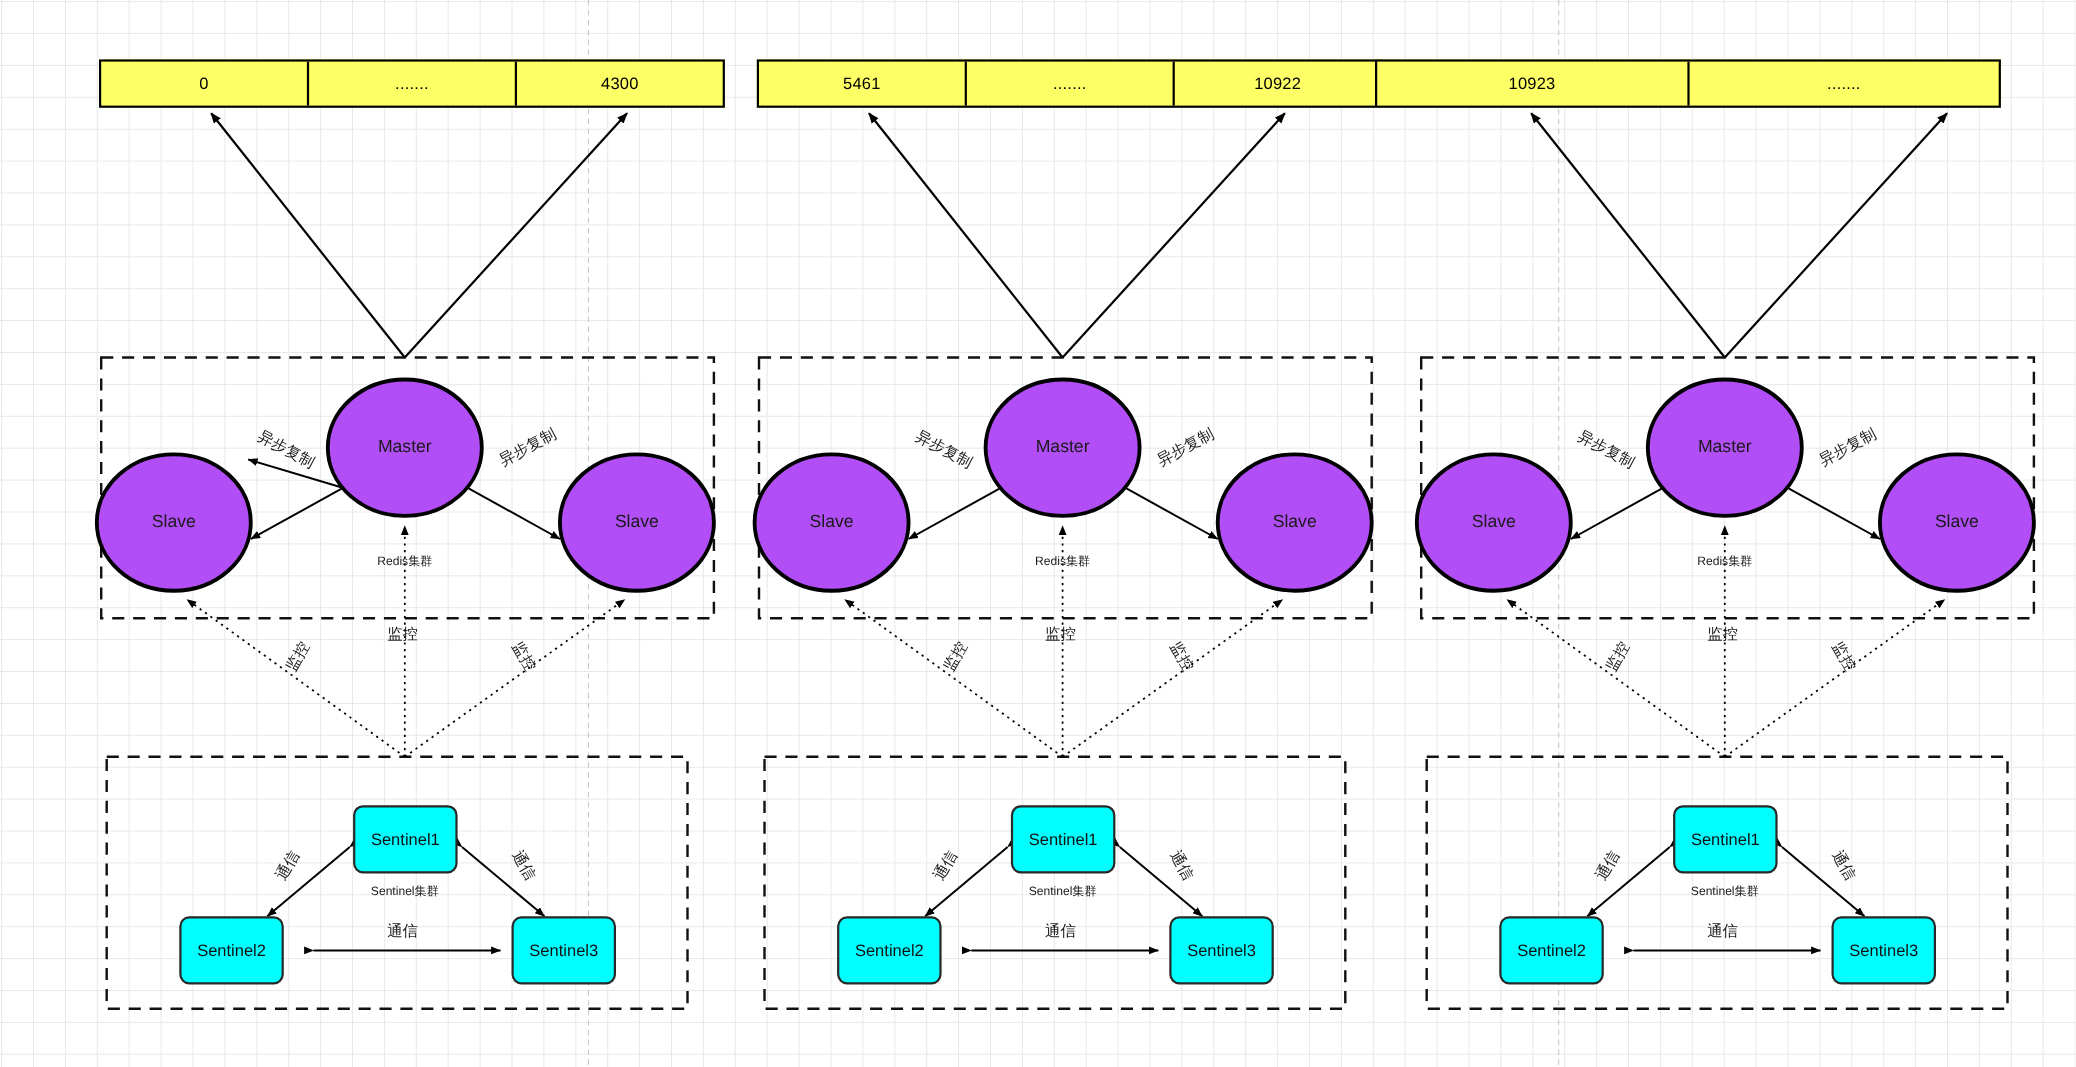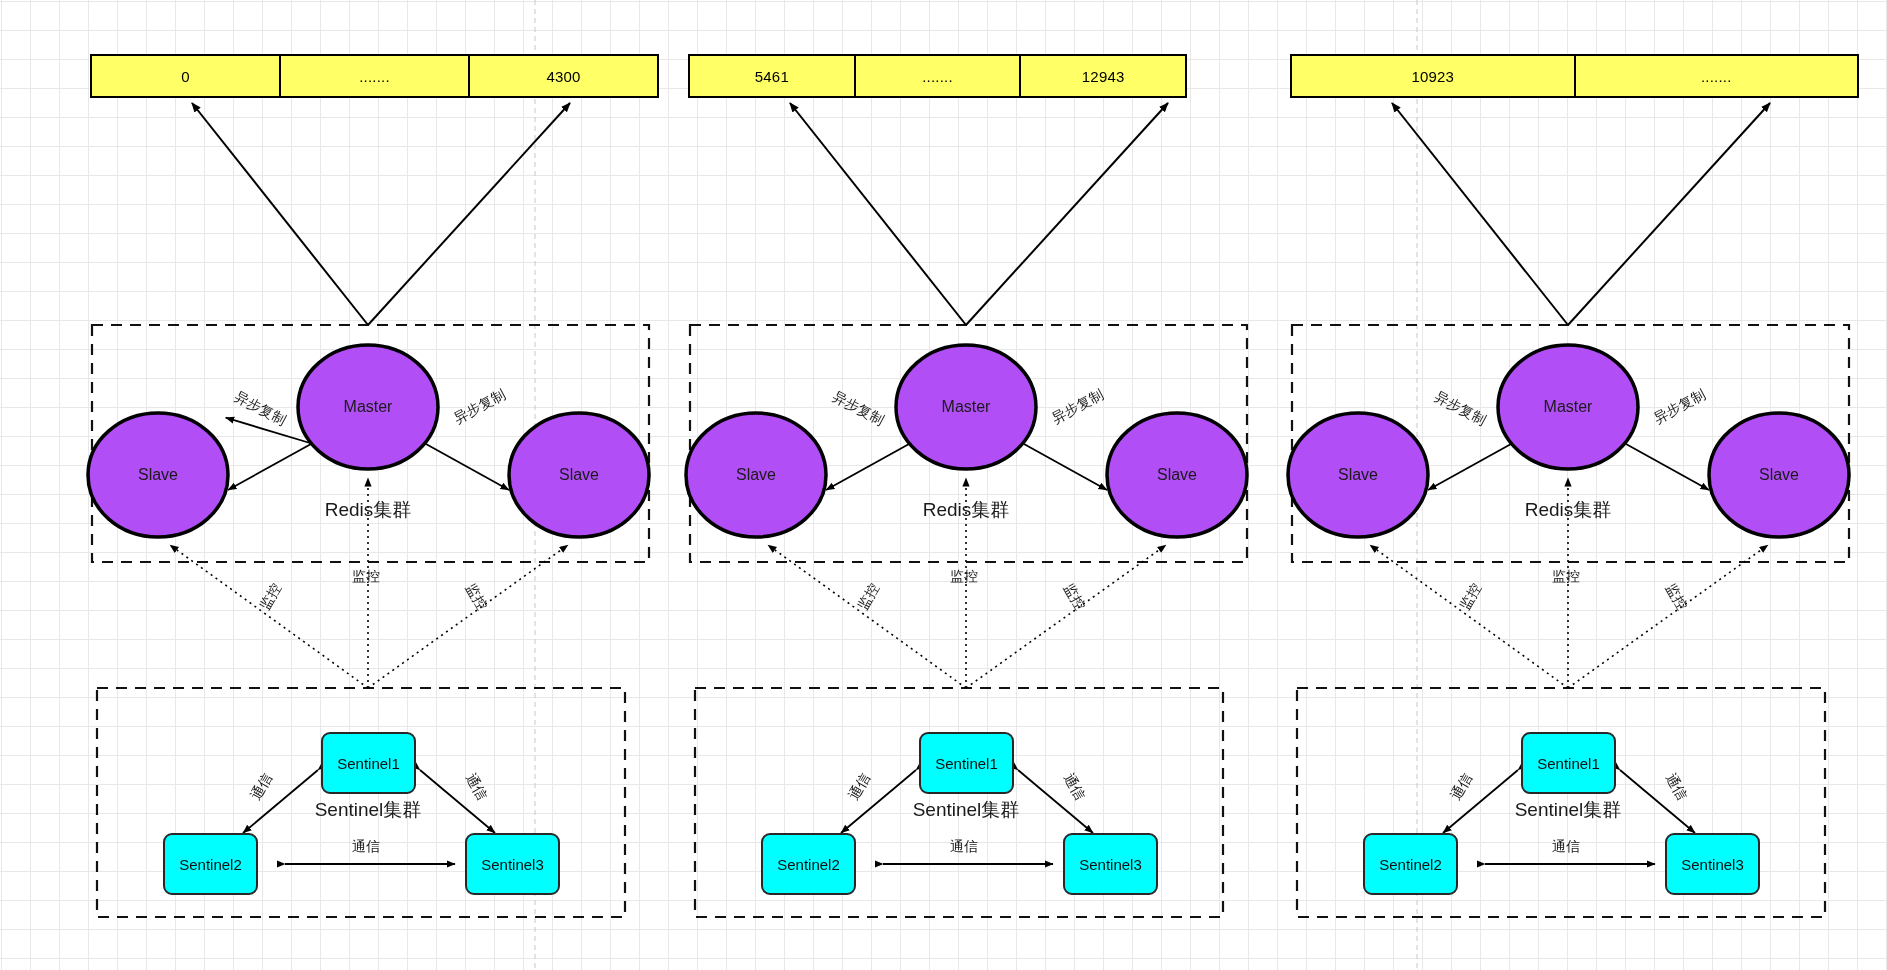--- a/index.html
+++ b/index.html
@@ -58,21 +58,21 @@
   .edge-label {
     position: absolute;
     font-size: 14px;
     color: #1a1a1a;
     white-space: nowrap;
     transform-origin: 50% 50%;
     pointer-events: none;
   }
   .group-caption {
     position: absolute;
-    font-size: 19px;
+    font-size: 11px;
     color: #1a1a1a;
     white-space: nowrap;
     transform: translate(-50%, -50%);
     background: rgba(255,255,255,0.0);
     pointer-events: none;
   }
   .sentinel-box {
     position: absolute;
     width: 95px;
     height: 62px;
@@ -174,27 +174,27 @@
     <line x1="1620" y1="770" x2="1695" y2="833" stroke="#000000" stroke-width="1.8" marker-start="url(#arrow-sm)" marker-end="url(#arrow-sm)"></line>
     <line x1="1485" y1="864" x2="1655" y2="864" stroke="#000000" stroke-width="1.8" marker-start="url(#arrow-sm)" marker-end="url(#arrow-sm)"></line>
   </svg>
 
   <div class="slot-table" style="left:90px; top:54px; width:569px;">
     <div class="slot-cell">0</div>
     <div class="slot-cell">.......</div>
     <div class="slot-cell">4300</div>
   </div>
 
-  <div class="slot-table" style="left:688px; top:54px; width:499px;">
+  <div class="slot-table" style="left:688px; top:54px; width:569px;">
     <div class="slot-cell">5461</div>
     <div class="slot-cell">.......</div>
-    <div class="slot-cell">12943</div>
+    <div class="slot-cell">10922</div>
   </div>
 
-  <div class="slot-table" style="left:1290px; top:54px; width:569px;">
+  <div class="slot-table" style="left:1250px; top:54px; width:569px;">
     <div class="slot-cell">10923</div>
     <div class="slot-cell">.......</div>
   </div>
 
   <div class="node-label" style="left:368px; top:407px;">Master</div>
   <div class="node-label" style="left:158px; top:475px;">Slave</div>
   <div class="node-label" style="left:579px; top:475px;">Slave</div>
   <div class="edge-label" style="left:232px; top:400px; transform:rotate(28deg);">异步复制</div>
   <div class="edge-label" style="left:452px; top:398px; transform:rotate(-28deg);">异步复制</div>
   <div class="group-caption" style="left:368px; top:510px;">Redis集群</div>

